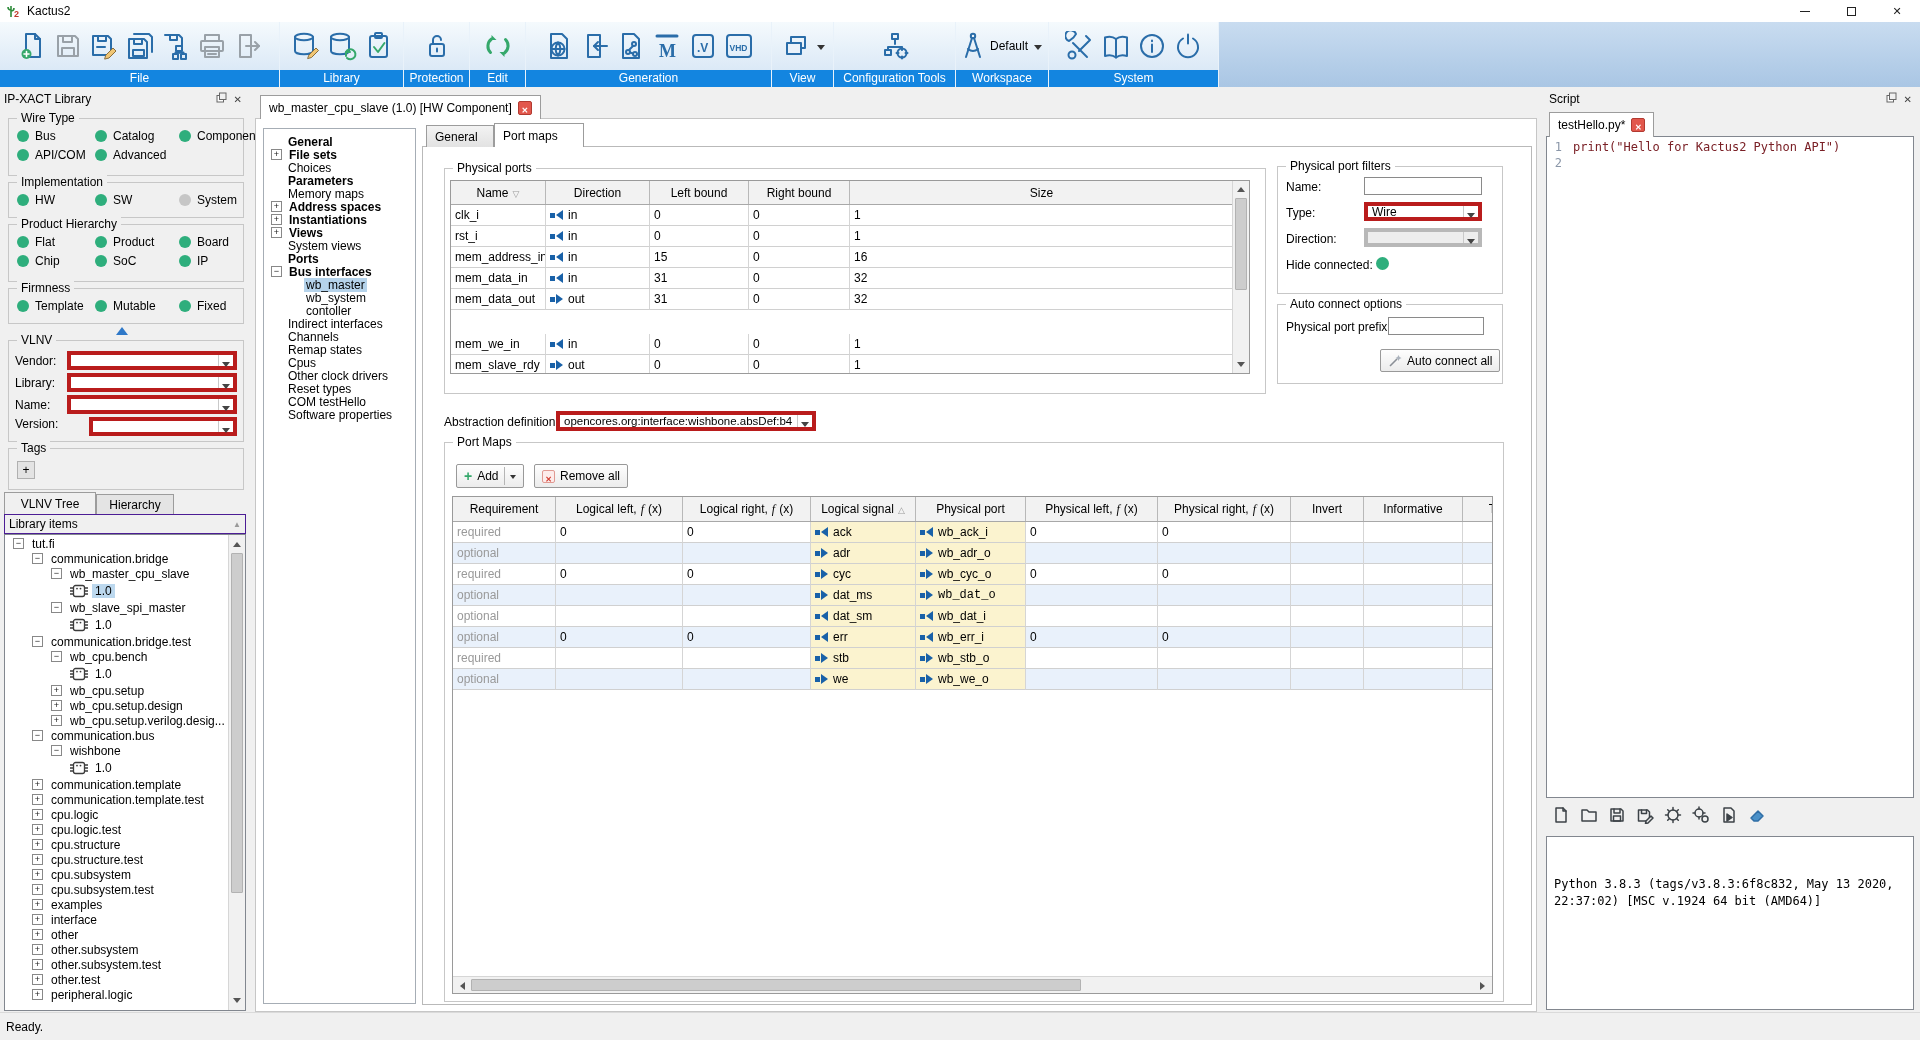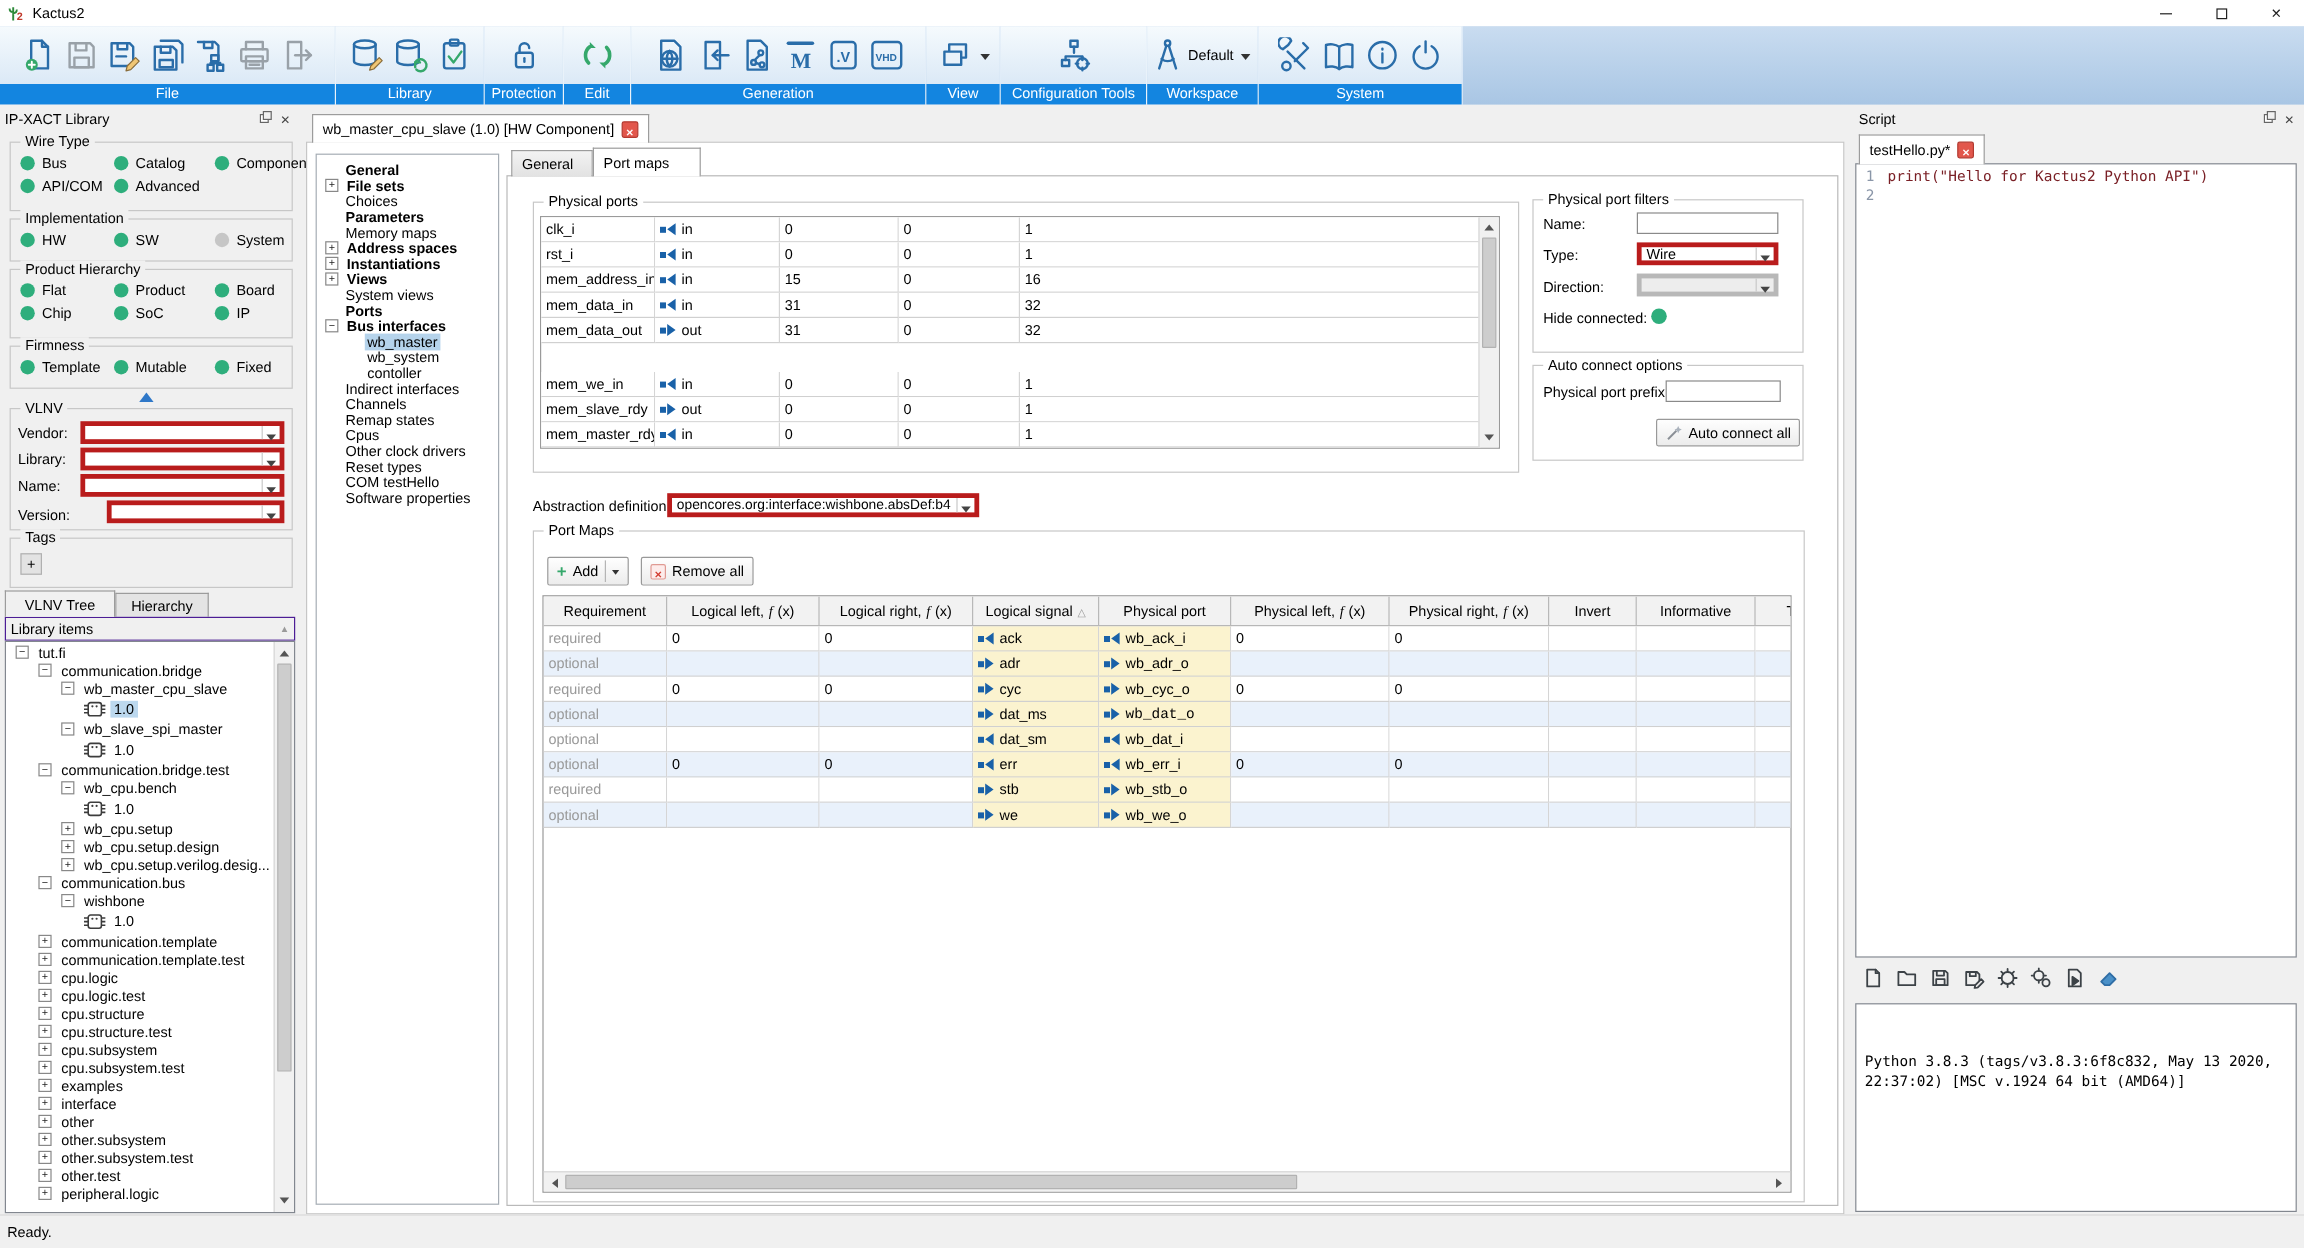--- a/index.html
+++ b/index.html
@@ -513,21 +513,21 @@
           <span class="carrow"></span>
         </div>
       </div>
       <div style="display: flex; align-items: center; margin-bottom: 3px; height: 19px;">
         <span style="width: 52px;">Name:</span>
         <div class="combo" style="flex: 1 1 0%;">
           <span class="ctext"></span>
           <span class="carrow"></span>
         </div>
       </div>
-      <div style="display: flex; align-items: flex-end; margin-bottom: 3px; height: 19px; gap: 22px;">
+      <div style="display: flex; align-items: flex-start; margin-bottom: 3px; height: 19px; gap: 22px;">
         <span style="width: 52px;">Version:</span>
         <div class="combo" style="flex: 1 1 0%;">
           <span class="ctext"></span>
           <span class="carrow"></span>
         </div>
       </div>
     </div>
 </div>
 
 <div class="gb" style="left:8px;top:448px;width:236px;height:42px">
@@ -797,20 +797,27 @@
 </div>
 <div class="qtab active" style="left:494px;top:123px;width:90px;height:24px">
   <span>Port maps</span>
 </div>
 <div class="editpane"></div>
 
 <div class="gb white" style="left:444px;top:168px;width:822px;height:226px">
   <span class="gbt">Physical ports</span>
 </div>
 <div class="tbl" style="left:450px;top:180px;width:800px;height:194px">
+  <div id="pphead" class="thr" style="height:24px">
+      <div class="th" style="width: 95px;">Name<span class="sortdn"></span></div>
+      <div class="th" style="width: 104px;">Direction</div>
+      <div class="th" style="width: 99px;">Left bound</div>
+      <div class="th" style="width: 101px;">Right bound</div>
+      <div class="th" style="width: 384px;">Size</div>
+    </div>
   <div id="pprows">
       <div class="trr" style="height: 21px;">
         <div class="td" style="width: 95px;">clk_i</div>
         <div class="td" style="width: 104px;"><span class="diricon">
             <span class="dsq"></span>
             <span class="dtl"></span>
           </span>in</div>
         <div class="td" style="width: 99px;">0</div>
         <div class="td" style="width: 101px;">0</div>
         <div class="td" style="width: 384px;">1</div>

